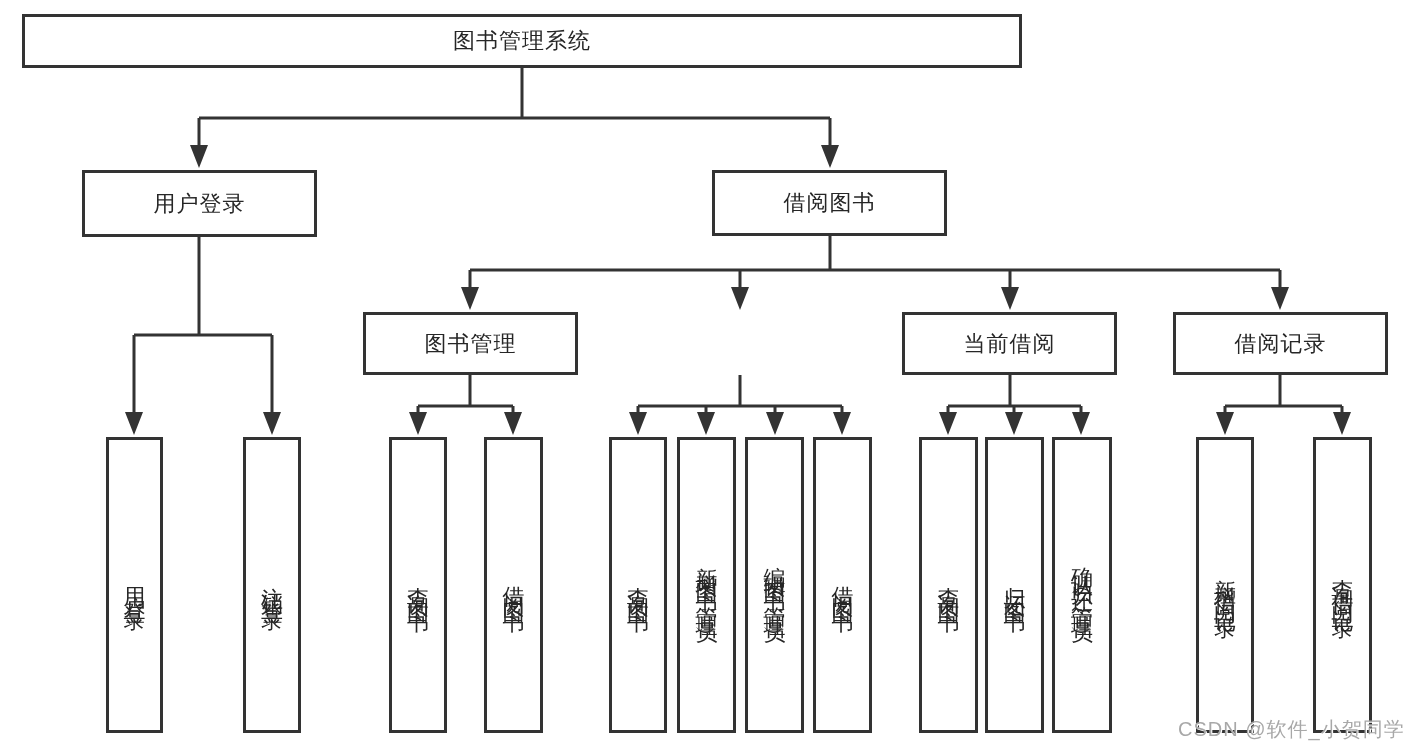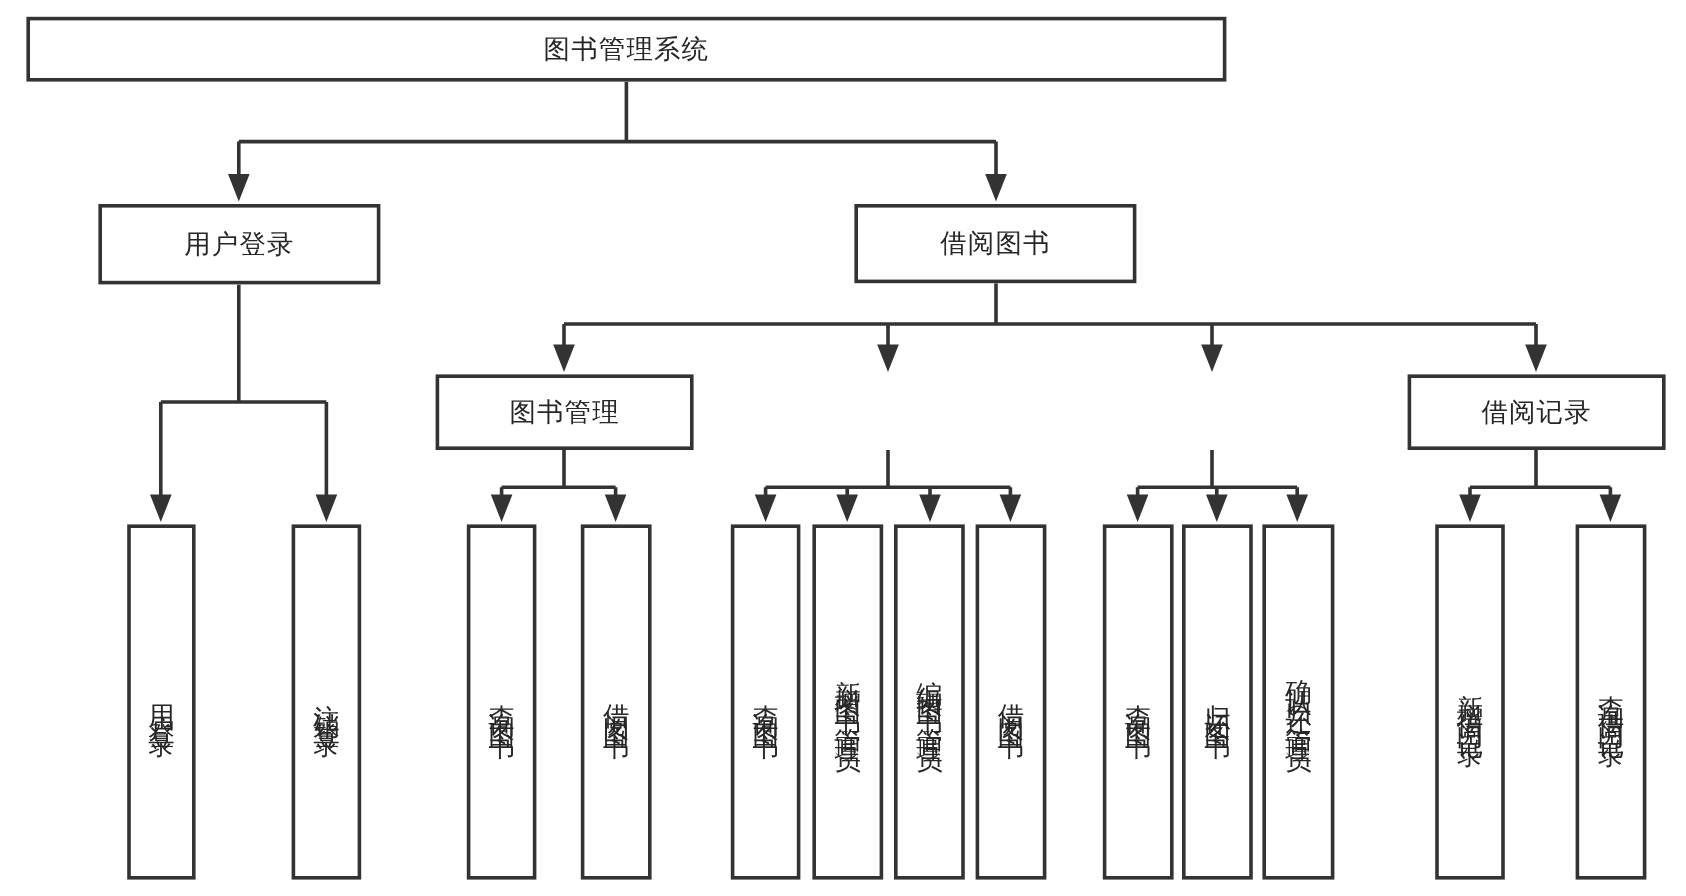--- a/index.html
+++ b/index.html
@@ -72,20 +72,23 @@
   <div class="box h" style="left:82px;top:170px;width:235px;height:67px">
     <span>用户登录</span>
   </div>
   <div class="box h" style="left:712px;top:170px;width:235px;height:66px">
     <span>借阅图书</span>
   </div>
 
   <div class="box h" style="left:363px;top:312px;width:215px;height:63px">
     <span>图书管理</span>
   </div>
+  <div class="box h" style="left:902px;top:312px;width:215px;height:63px">
+    <span>当前借阅</span>
+  </div>
   <div class="box h" style="left:1173px;top:312px;width:215px;height:63px">
     <span>借阅记录</span>
   </div>
 
   <div class="box v" style="left:106px;top:437px;width:57px;height:296px">
     <span>用户登录</span>
   </div>
   <div class="box v" style="left:243px;top:437px;width:58px;height:296px">
     <span>注销登录</span>
   </div>
@@ -120,14 +123,15 @@
     <span>确认归还（管理员）</span>
   </div>
 
   <div class="box v" style="left:1196px;top:437px;width:58px;height:296px">
     <span>新增借阅记录</span>
   </div>
   <div class="box v" style="left:1313px;top:437px;width:59px;height:296px">
     <span>查询借阅记录</span>
   </div>
 
+  <div class="watermark">CSDN @软件_小贺同学</div>
 
 </div>
 
 </body></html>

